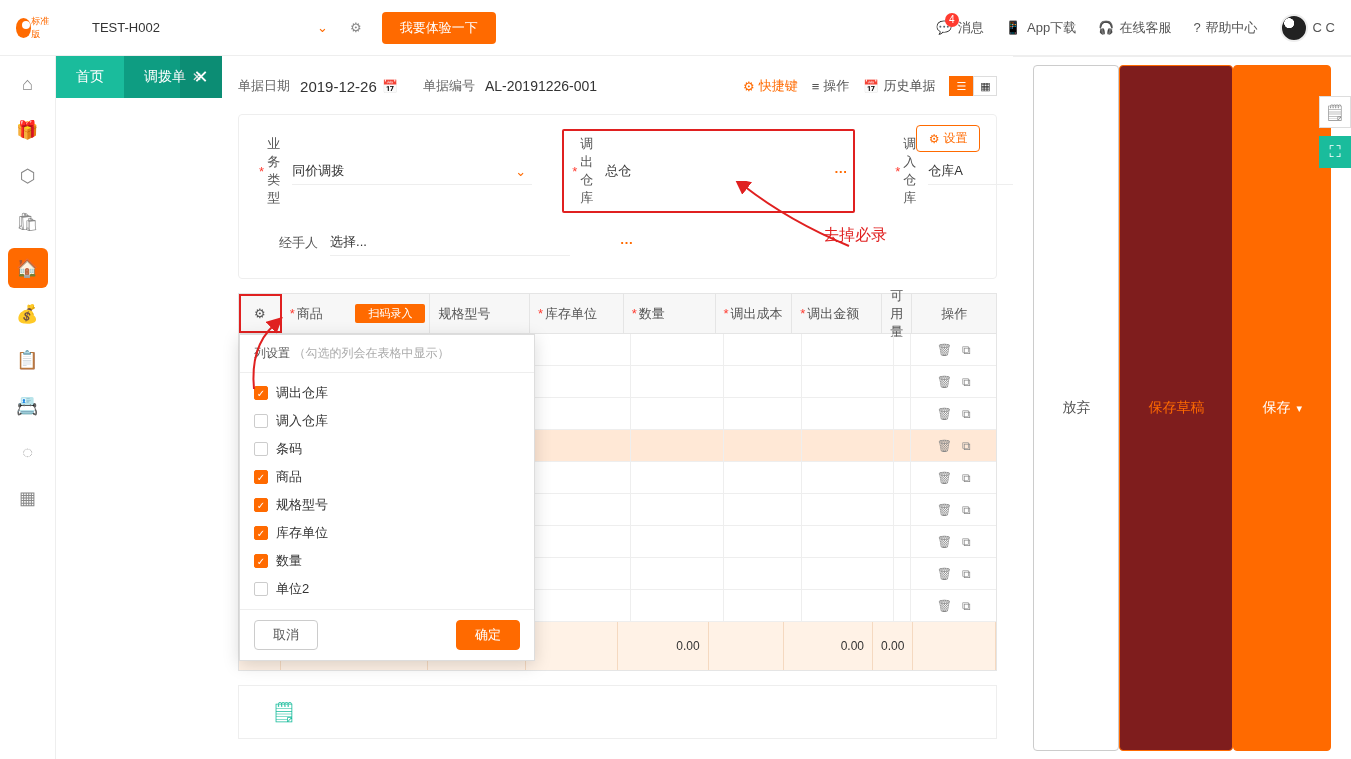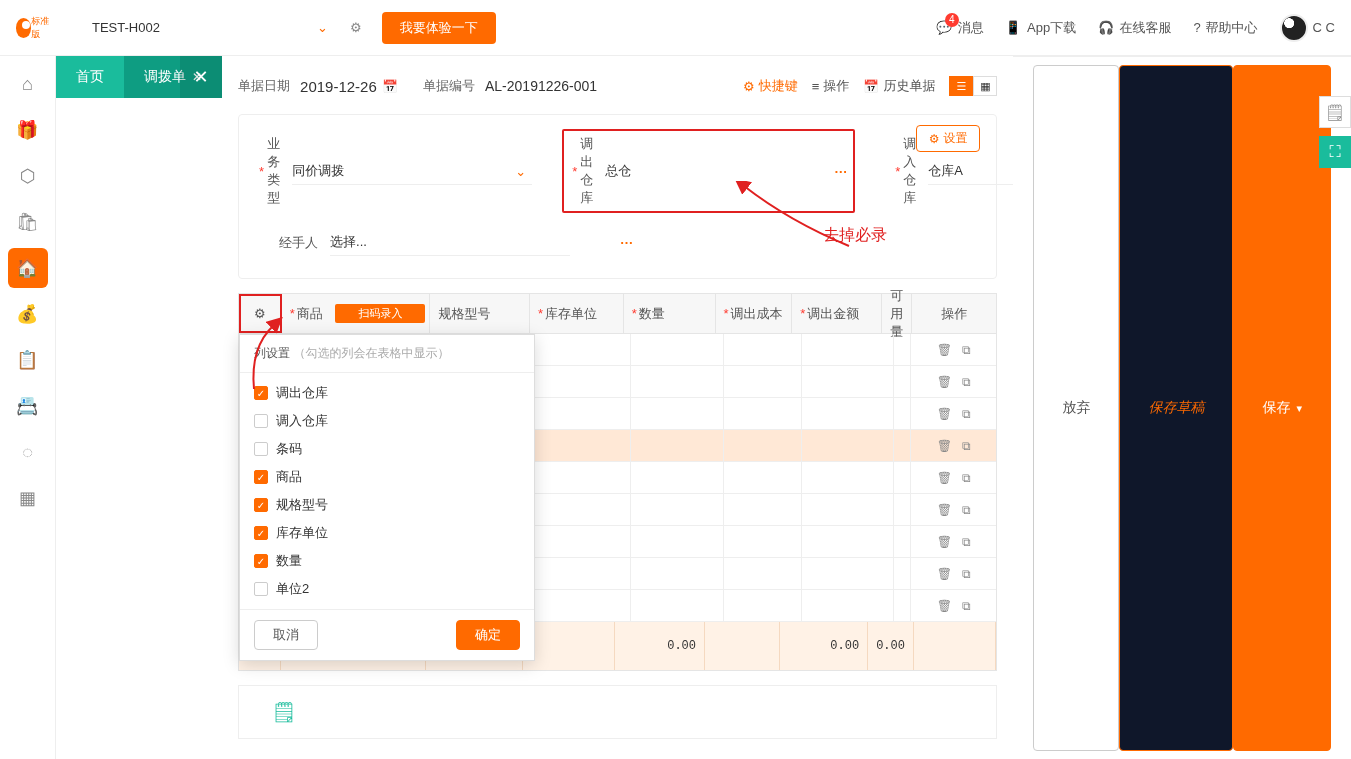--- a/index.html
+++ b/index.html
@@ -68,21 +68,21 @@
 .anno-text { position: absolute; left: 584px; top: 110px; color: #e02020; font-size: 16px; pointer-events: none; }
 
 
 .table-wrap { border: 1px solid #e5e5e5; margin-top: 14px; position: relative; }
 .thead { display: flex; background: #f7f7f7; border-bottom: 1px solid #e5e5e5; height: 40px; align-items: stretch; }
 .th { border-right: 1px solid #e5e5e5; display: flex; align-items: center; padding: 0 8px; color: #555; font-size: 13px; }
 .th .star { color: #ff3b30; margin-right: 2px; }
 .th-gear { width: 44px; justify-content: center; cursor: pointer; }
 .th-gear.boxed { outline: 2px solid #e02020; outline-offset: -2px; }
 .th-product { width: 156px; position: relative; }
-.scan-badge { position: absolute; right: 4px; background: #ff6a00; color: #fff; font-size: 11px; padding: 2px 23px; border-radius: 2px; }
+.scan-badge { position: absolute; right: 4px; background: #ff6a00; color: #fff; font-size: 11px; padding: 2px 13px; border-radius: 2px; }
 .th-spec { width: 104px; }
 .th-unit { width: 98px; }
 .th-qty { width: 96px; }
 .th-cost { width: 80px; }
 .th-amount { width: 94px; }
 .th-avail { flex: 1; }
 .th-ops { width: 88px; justify-content: center; border-right: none; }
 
 .tbody { }
 .tr { display: flex; height: 32px; border-bottom: 1px solid #eee; }
@@ -92,21 +92,21 @@
 .td-product { width: 156px; }
 .td-spec { width: 104px; }
 .td-unit { width: 98px; }
 .td-qty { width: 96px; justify-content: flex-end; }
 .td-cost { width: 80px; justify-content: flex-end; }
 .td-amount { width: 94px; justify-content: flex-end; }
 .td-avail { flex: 1; justify-content: flex-end; }
 .td-ops { width: 88px; justify-content: center; gap: 10px; border-right: none; color: #888; }
 .td-ops span { cursor: pointer; }
 
-.tfoot { display: flex; height: 48px; background: #fff2e6; font-family: Liberation Mono, monospace; }
+.tfoot { display: flex; height: 48px; background: #fff2e6; }
 .tfoot .td { border-right: 1px solid #f5d9c0; }
 
 
 .popover { position: absolute; top: 40px; left: 0; width: 296px; background: #fff; border: 1px solid #ddd; box-shadow: 0 4px 16px rgba(0,0,0,0.15); z-index: 10; }
 .popover .pv-title { padding: 10px 14px; font-size: 12px; color: #555; border-bottom: 1px solid #eee; }
 .popover .pv-title .hint { color: #aaa; }
 .popover .pv-list { max-height: 240px; overflow-y: auto; padding: 6px 0; }
 .pv-item { display: flex; align-items: center; padding: 5px 14px; font-size: 13px; cursor: pointer; gap: 8px; }
 .chk { width: 14px; height: 14px; border: 1px solid #ccc; border-radius: 2px; display: inline-flex; align-items: center; justify-content: center; font-size: 10px; color: #fff; }
 .chk.on { background: #ff6a00; border-color: #ff6a00; }
@@ -120,21 +120,21 @@
 
 
 .remarks-card { border: 1px solid #eee; margin-top: 14px; display: flex; align-items: center; padding: 14px 20px; }
 .remarks-icon { width: 50px; text-align: center; color: #1abc9c; font-size: 13px; }
 .remarks-icon .ic { font-size: 20px; display: block; }
 
 
 .footer { border-top: 1px solid #eee; padding: 8px 20px; display: flex; justify-content: space-between; background: #fff; }
 .fbtn { padding: 9px 28px; border-radius: 4px; font-size: 14px; cursor: pointer; }
 .fbtn-default { background: #fff; border: 1px solid #ccc; color: #555; }
-.fbtn-outline { background: #0f172a; border: 1px solid #ff6a00; color: #ff6a00; font-style: italic; }
+.fbtn-outline { background: #7f1d1d; border: 1px solid #ff6a00; color: #ff6a00; }
 .fbtn-primary { background: #ff6a00; border: 1px solid #ff6a00; color: #fff; }
 .fbtn-primary .chev { margin-left: 6px; font-size: 11px; }
 
 
 .float-right { position: absolute; right: 0; top: 40px; display: flex; flex-direction: column; gap: 8px; }
 .float-btn { width: 32px; height: 32px; display: flex; align-items: center; justify-content: center; cursor: pointer; font-size: 16px; color: #fff; }
 .float-btn.note { background: #fff; color: #888; border: 1px solid #ddd; }
 .float-btn.expand { background: #1abc9c; }
 
 .placeholder { color: #bbb; }

